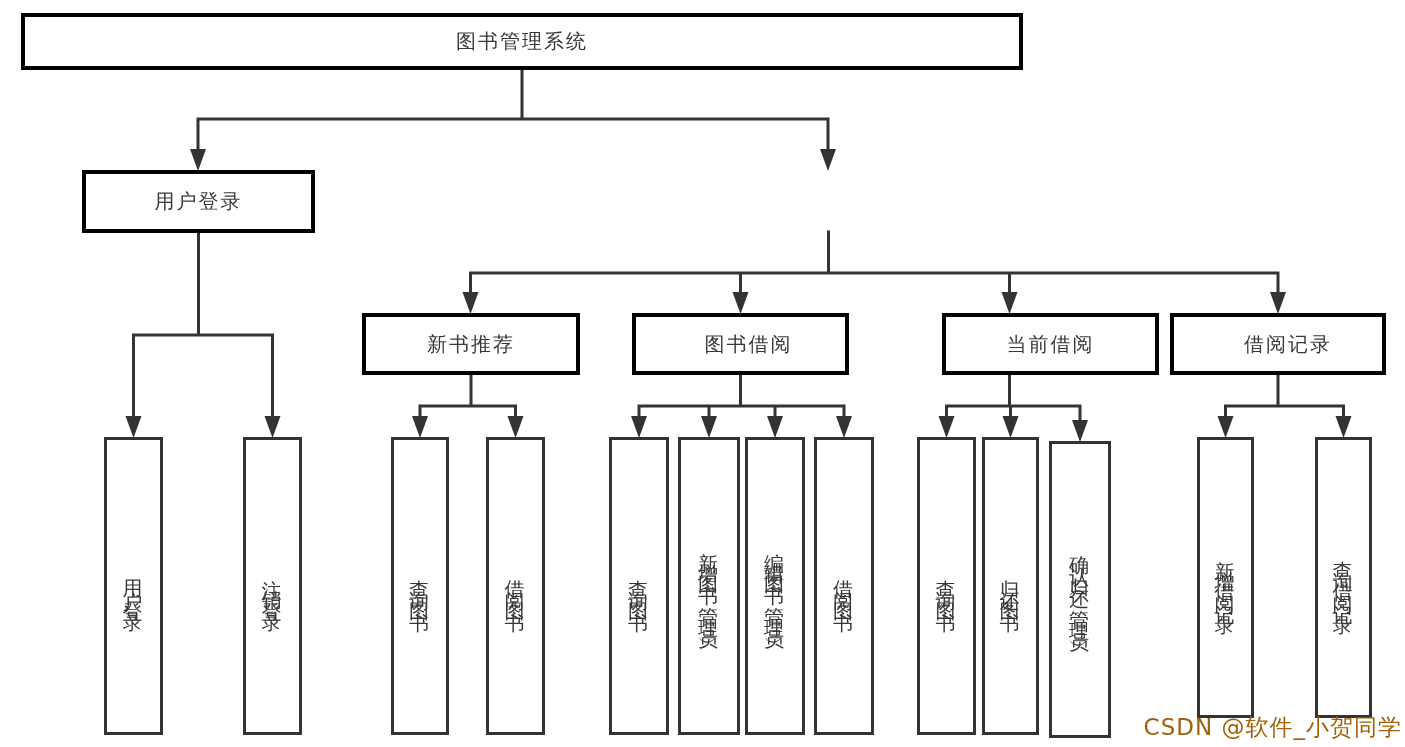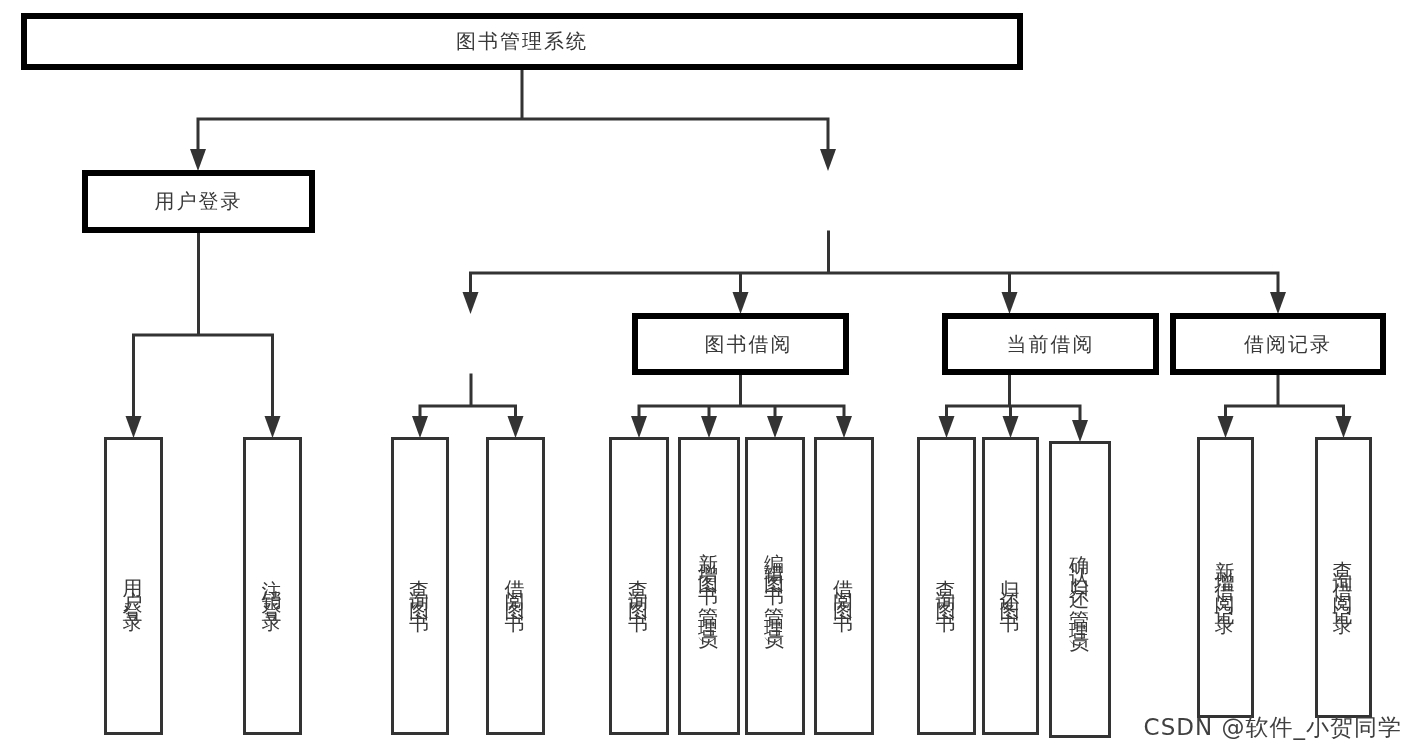--- a/index.html
+++ b/index.html
@@ -13,21 +13,21 @@
     overflow: hidden;
   }
   svg.wires {
     position: absolute;
     left: 0; top: 0;
     width: 1405px; height: 747px;
     pointer-events: none;
   }
   .node {
     position: absolute;
-    border: 6px solid #000000;
+    border: 4px solid #000000;
     background: #ffffff;
     display: flex;
     align-items: center;
     justify-content: center;
     font-size: 20px;
     color: #383838;
     letter-spacing: 2px;
     white-space: nowrap;
   }
   .leaf {
@@ -126,20 +126,21 @@
 
       <polygon points="1217.5,416 1233.5,416 1225.5,438"></polygon>
       <polygon points="1335.5,416 1351.5,416 1343.5,438"></polygon>
     </g>
   </svg>
 
   <div class="node n-root">图书管理系统</div>
 
   <div class="node n-user">用户登录</div>
 
+  <div class="node n-rec">新书推荐</div>
   <div class="node n-bor">图书借阅</div>
   <div class="node n-cur">当前借阅</div>
   <div class="node n-recd">借阅记录</div>
 
   <div class="leaf lf-user">用户登录</div>
   <div class="leaf lf-logout">注销登录</div>
 
   <div class="leaf lf-rec-q">查询图书</div>
   <div class="leaf lf-rec-b">借阅图书</div>
 
@@ -148,15 +149,15 @@
   <div class="leaf lf-bor-e">编辑图书（管理员）</div>
   <div class="leaf lf-bor-l">借阅图书</div>
 
   <div class="leaf lf-cur-q">查询图书</div>
   <div class="leaf lf-cur-r">归还图书</div>
   <div class="leaf lf-cur-c">确认归还（管理员）</div>
 
   <div class="leaf lf-brc-a">新增借阅记录</div>
   <div class="leaf lf-brc-q">查询借阅记录</div>
 
-  <div class="watermark" style="color: #404040;">CSDN @软件_小贺同学</div>
+  <div class="watermark" style="color: #a16207;">CSDN @软件_小贺同学</div>
 
 </div>
 
 </body></html>

